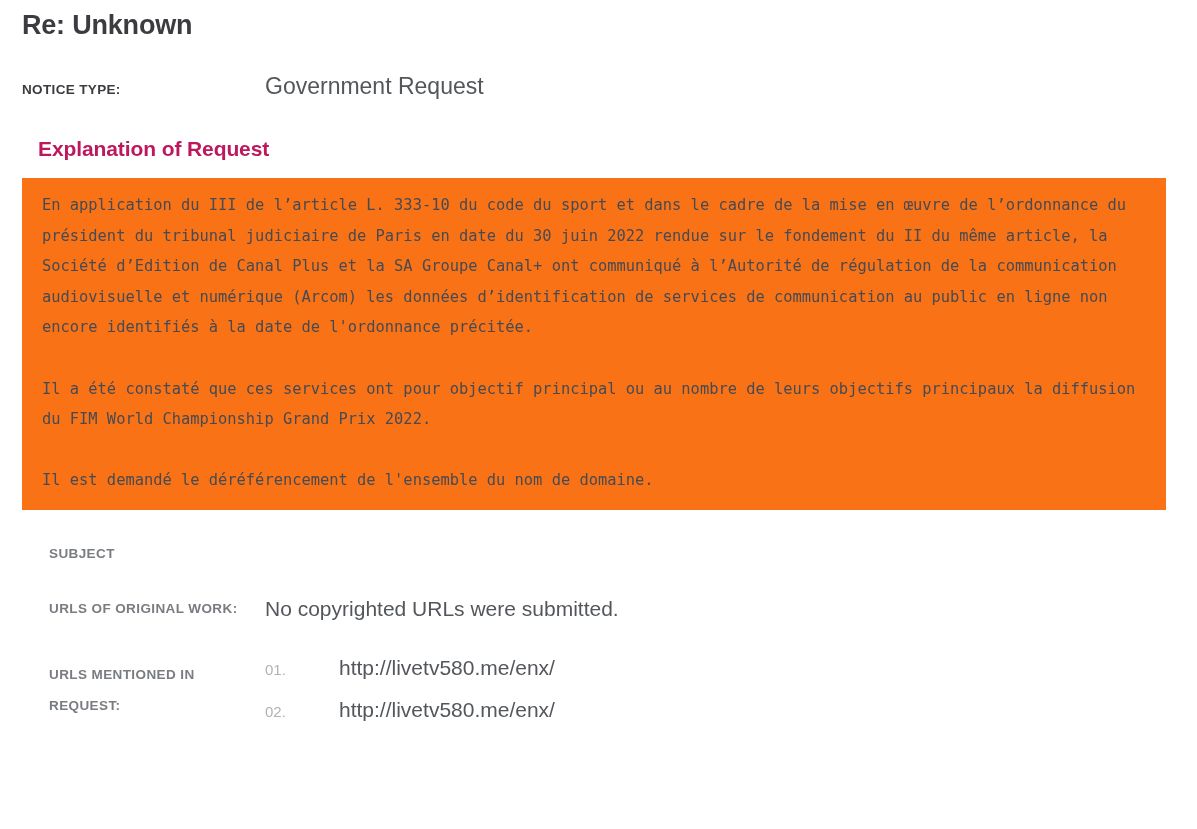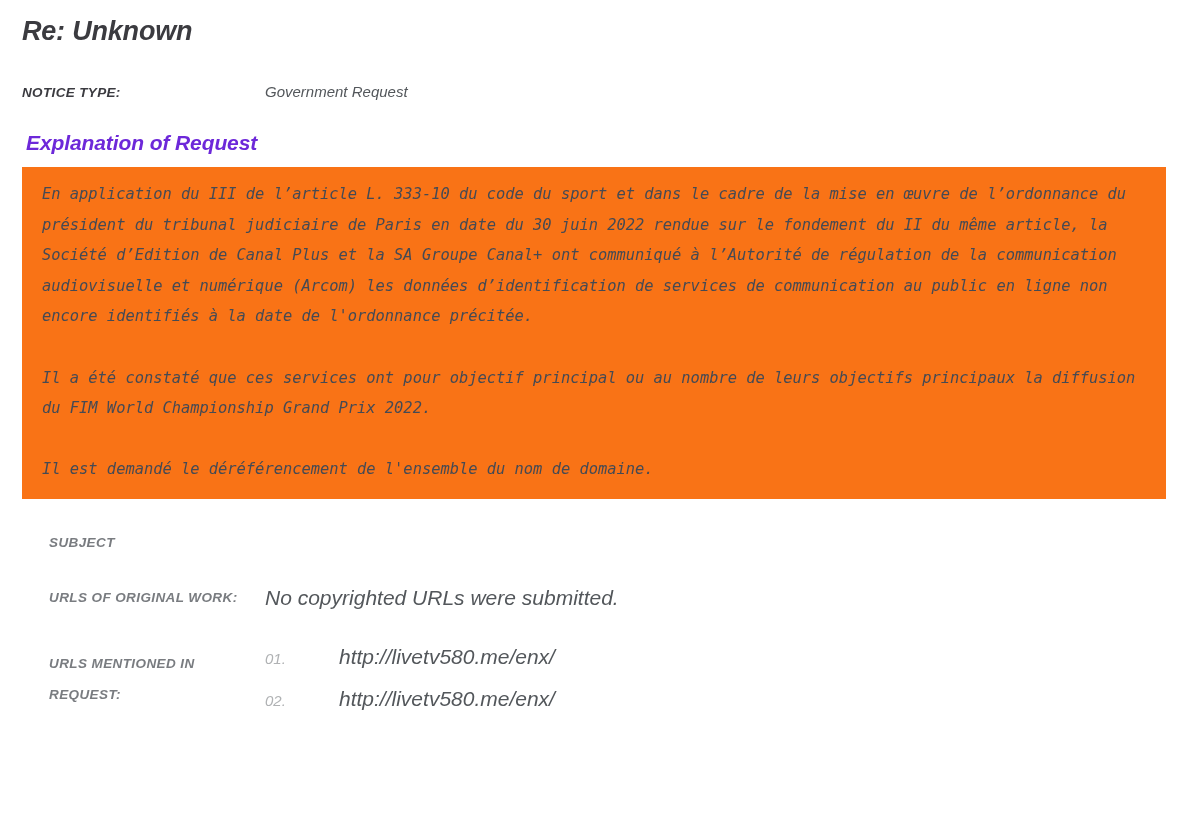--- a/index.html
+++ b/index.html
@@ -15,22 +15,21 @@
     font-family: "Liberation Sans", sans-serif;
     color: #4a4a4a;
     -webkit-font-smoothing: antialiased;
   }
 
   .page {
     position: relative;
     width: 1197px;
     height: 829px;
     box-sizing: border-box;
-    padding: 6px 22px;
-    font-style: italic;
+    padding: 0 22px;
   }
 
   
   .notice-title {
     margin: 0;
     padding-top: 9px;
     font-size: 27px;
     line-height: 33px;
     font-weight: bold;
     color: #3b3b40;
@@ -46,34 +45,34 @@
   .meta-label {
     width: 243px;
     flex: 0 0 243px;
     font-size: 13.5px;
     font-weight: bold;
     letter-spacing: 0.35px;
     color: #3b3b40;
     text-transform: uppercase;
   }
   .meta-value {
-    font-size: 15px;
+    font-size: 23px;
     line-height: 24px;
     color: #53575b;
     font-weight: normal;
   }
 
   
   .section-heading {
-    margin: 4px;
+    margin: 16px;
     padding-top: 22px;
     font-size: 21px;
     line-height: 26px;
     font-weight: bold;
-    color: #6d28d9;
+    color: #be185d;
     letter-spacing: -0.1px;
   }
 
   
   .explanation-block {
     margin-top: 11px;
     background: #f97316;
     padding: 12px 0 14px 0;
     width: 1144px;
   }

